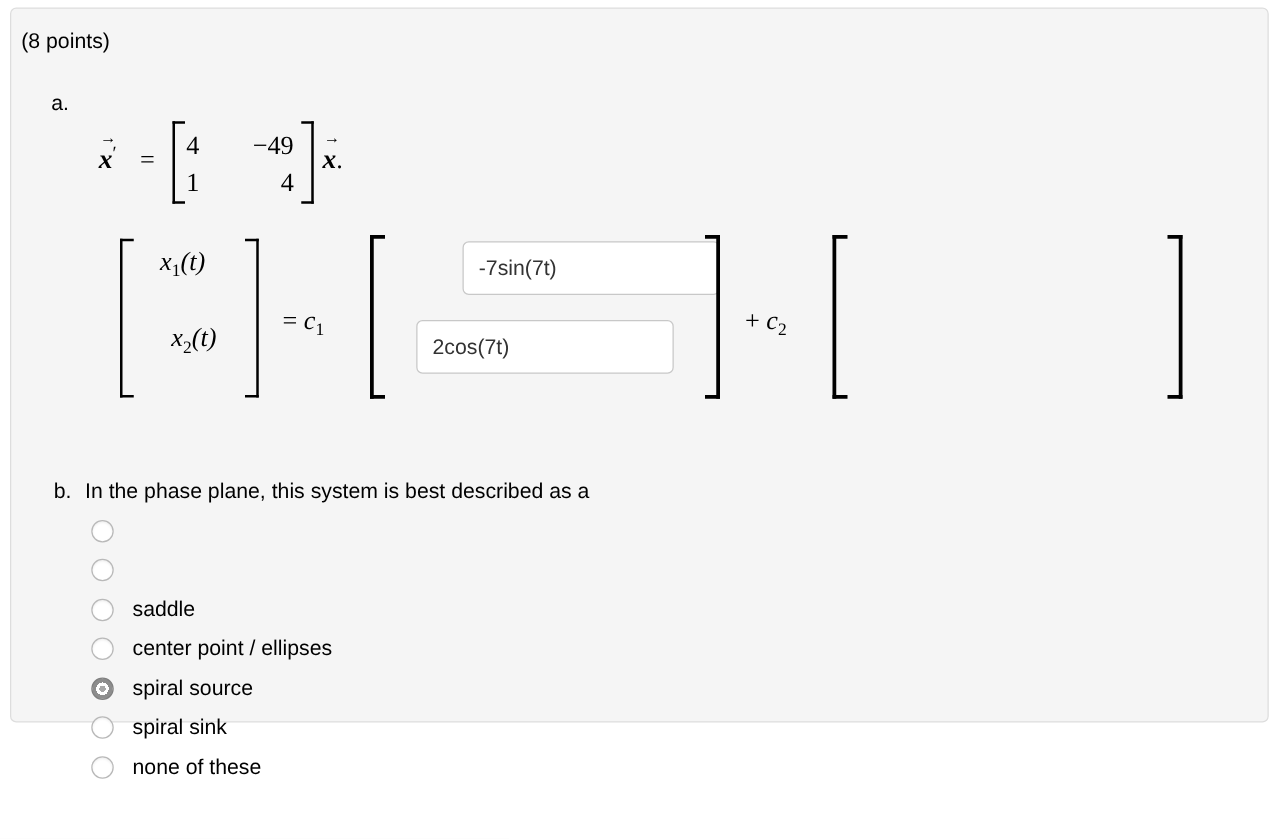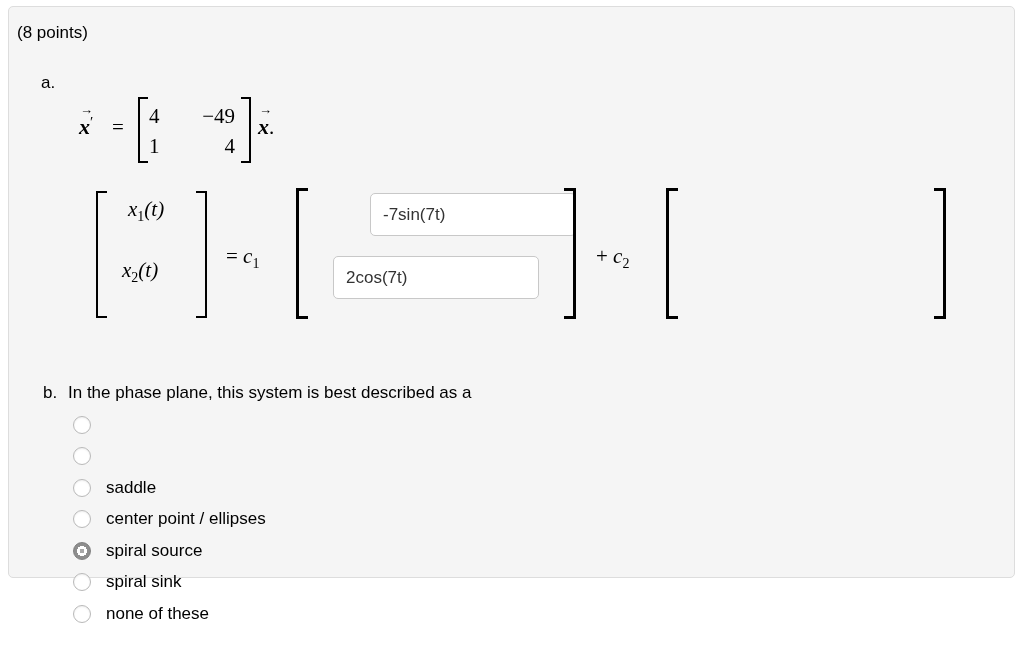--- a/index.html
+++ b/index.html
@@ -80,21 +80,21 @@
   <div class="brk right" style="left:232px;top:90px;width:10px;height:66px;"></div>
 
   <div class="abs" style="left:249px;top:107px;">
     <span class="vec"><span class="arr">→</span><span>x</span></span><span class="math">.</span>
   </div>
 
   <div class="brk left" style="left:87px;top:184px;width:11px;height:127px;"></div>
   <div class="abs math it" style="left:119px;top:190px;">
     <span>x</span><sub class="msub">1</sub><span>(t)</span>
   </div>
-  <div class="abs math it" style="left:113px;top:251px;">
+  <div class="abs math it" style="left:128px;top:251px;">
     <span>x</span><sub class="msub">2</sub><span>(t)</span>
   </div>
   <div class="brk right" style="left:187px;top:184px;width:11px;height:127px;"></div>
 
   <div class="abs math" style="left:217px;top:237px;">
     <span>=</span>&nbsp;<span class="it">c</span><sub class="msub">1</sub>
   </div>
 
   <div class="brk thick left" style="left:287px;top:181px;width:12px;height:131px;"></div>
   <input class="ans" style="left: 324px; top: 186px; margin-left: 37px;" type="text" value="-7sin(7t)">

